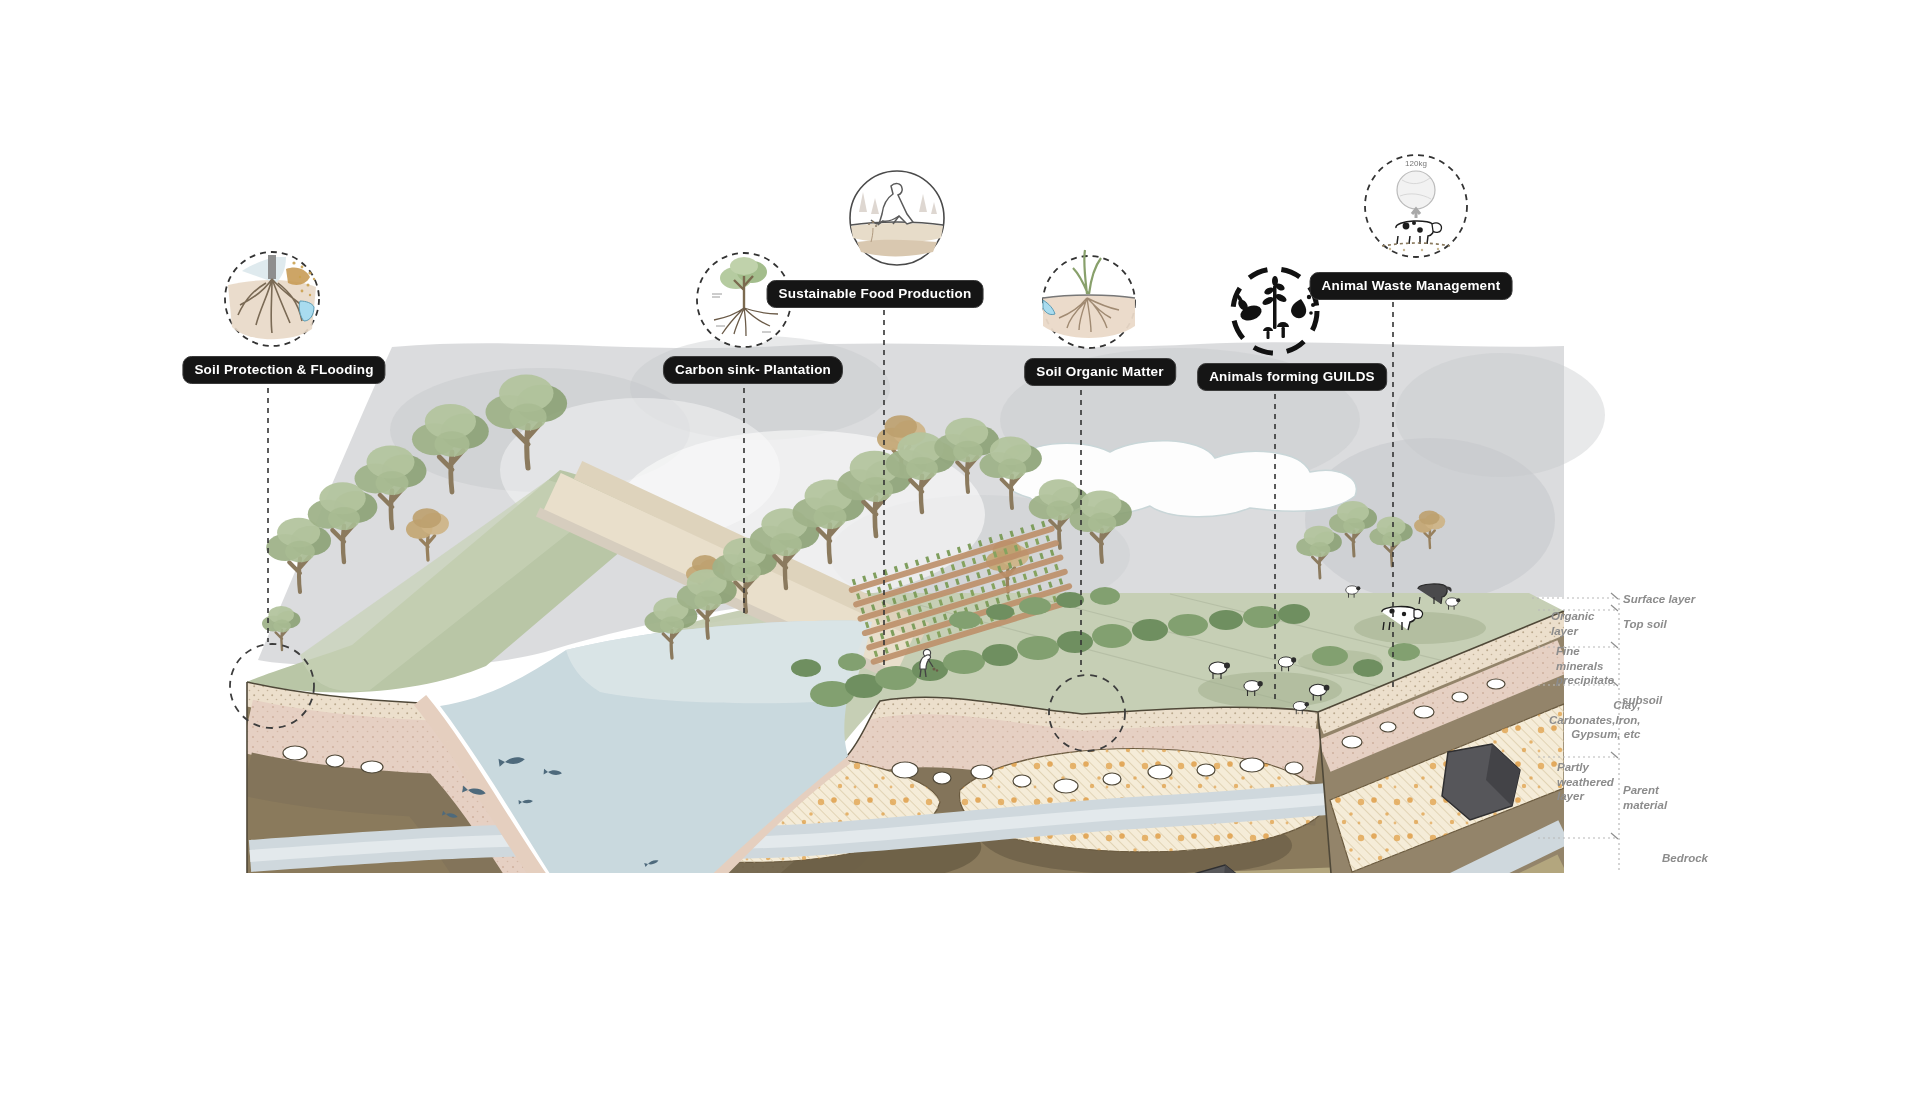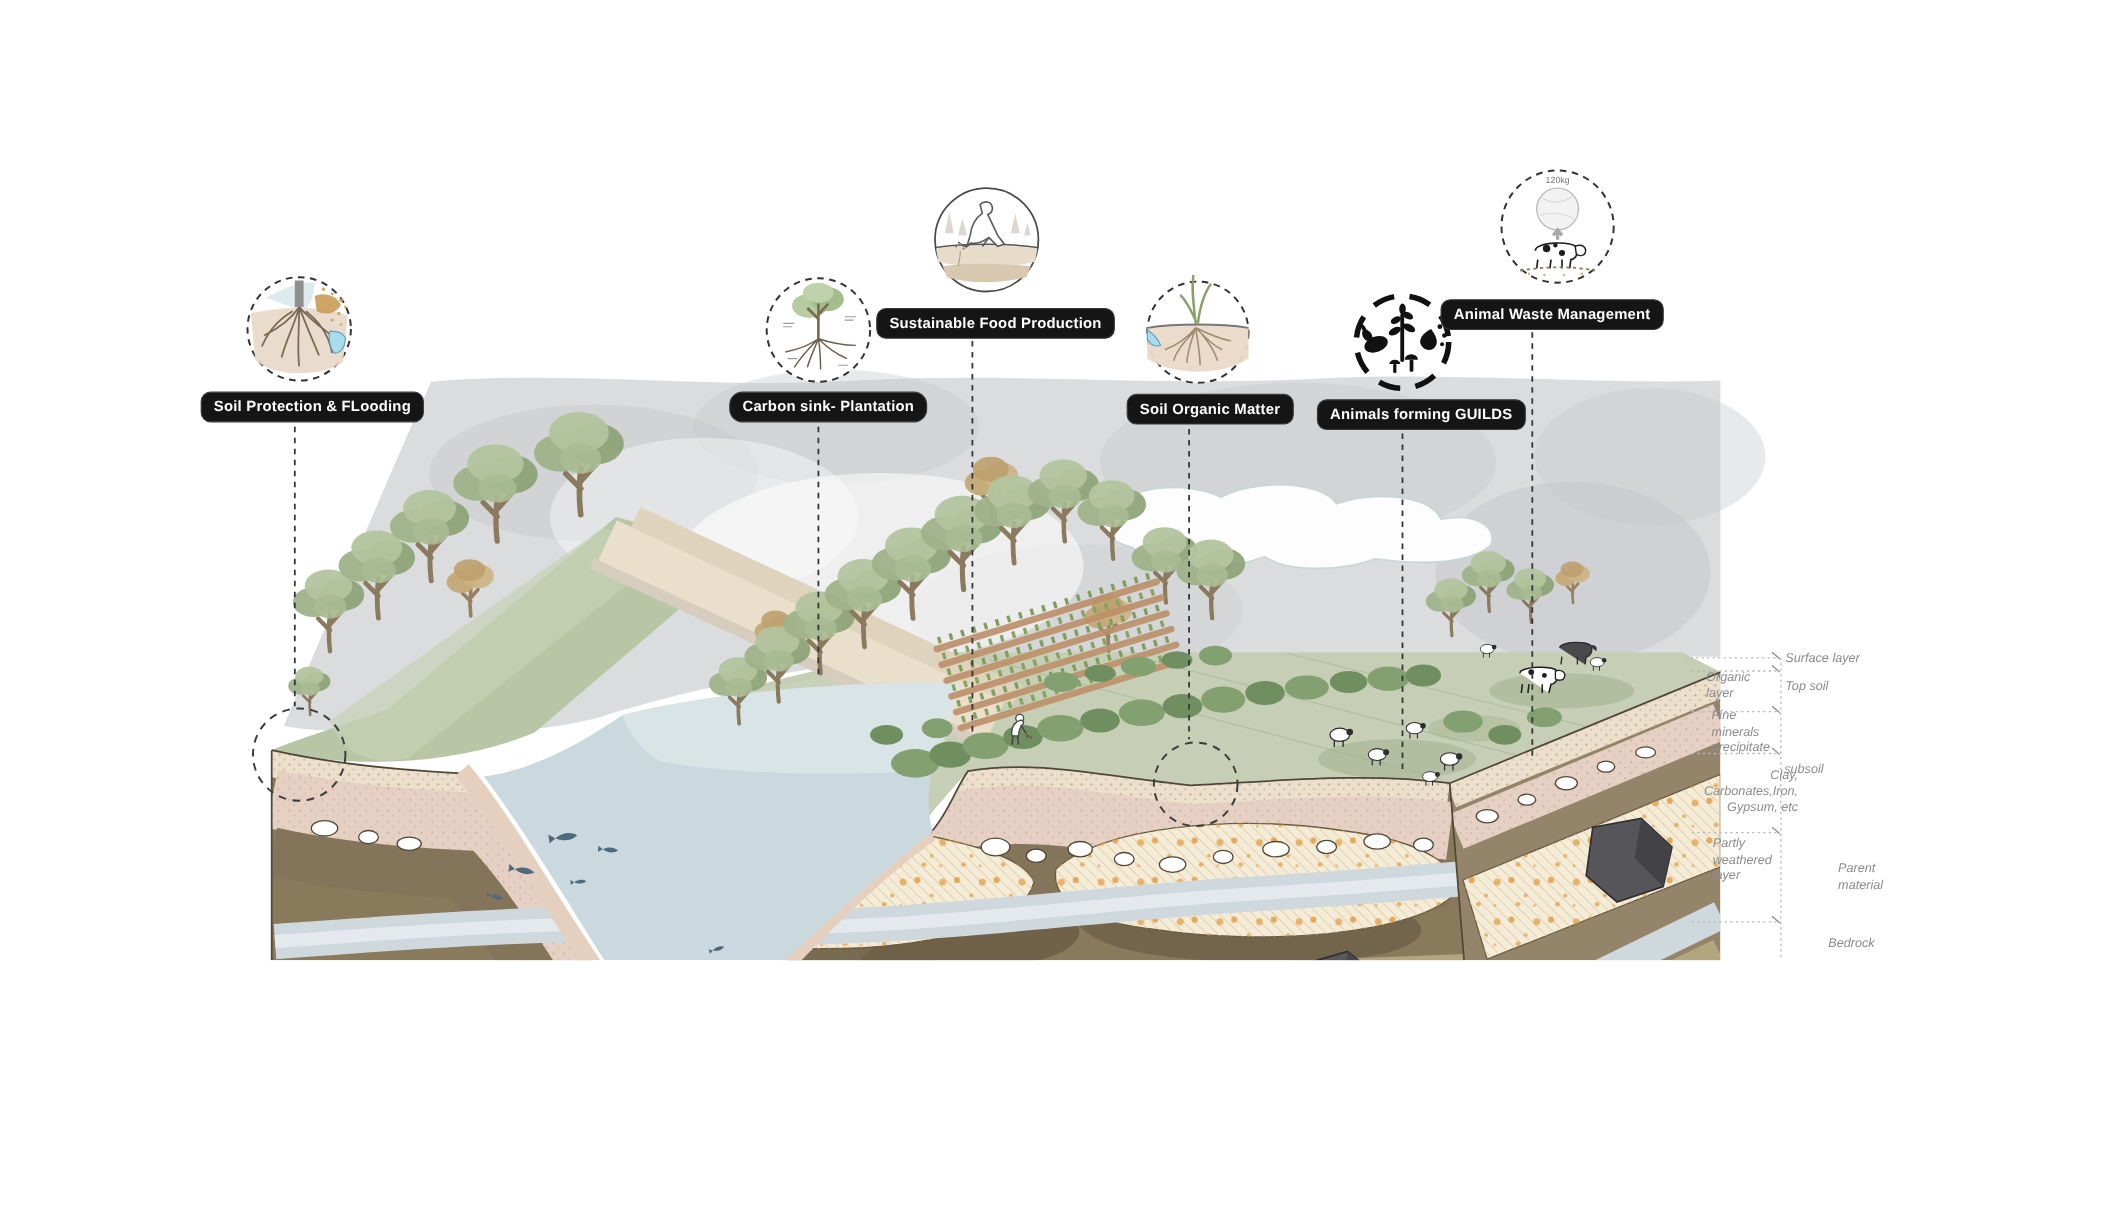--- a/index.html
+++ b/index.html
@@ -8,21 +8,21 @@
   .stage svg{position:absolute;left:0;top:0;}
   .pill{
     position:absolute;transform:translateX(-50%);
     background:#151515;color:#ffffff;
     font-size:13.5px;font-weight:bold;line-height:1;
     padding:6px 11px;border-radius:9px;white-space:nowrap;
     letter-spacing:.2px;border:1px solid #3a3a3a;
   }
   .legend{
     position:absolute;color:#8c8c8c;font-style:italic;
-    font-size:11.5px;line-height:1.28;white-space:pre-line;
+    font-size:11.5px;line-height:1.28;white-space:pre-line;font-weight:bold;
   }
 </style>
 </head>
 <body>
 
 <div class="stage">
 
 <svg width="1920" height="1099" viewBox="0 0 1920 1099">
   <defs>
     <pattern id="dots" width="9" height="9" patternUnits="userSpaceOnUse">
@@ -437,37 +437,37 @@
     <line x1="1538" y1="838" x2="1616" y2="838"></line>
     <line x1="1538" y1="881" x2="1616" y2="881"></line>
   </g>
   <g stroke="#8f8f8f" stroke-width="1.2" fill="none">
     <path d="M1611,593 L1618,599 M1611,605 L1618,611 M1611,642 L1618,648 M1611,680 L1618,686 M1611,752 L1618,758 M1611,833 L1618,839 M1611,876 L1618,882"></path>
   </g>
 </svg>
 
 <div class="pill" style="left:284px;top:356px;">Soil Protection &amp; FLooding</div>
 <div class="pill" style="left:753px;top:356px;border-radius:12px;">Carbon sink- Plantation</div>
-<div class="pill" style="left:905px;top:280px;">Sustainable Food Production</div>
+<div class="pill" style="left:875px;top:280px;">Sustainable Food Production</div>
 <div class="pill" style="left:1100px;top:358px;">Soil Organic Matter</div>
 <div class="pill" style="left:1292px;top:363px;">Animals forming GUILDS</div>
 <div class="pill" style="left:1411px;top:272px;">Animal Waste Management</div>
 
 <div class="legend" style="left:1551px;top:609px;">Organic
 layer</div>
 <div class="legend" style="left:1556px;top:644px;">Fine
 minerals
 precipitate</div>
 <div class="legend" style="left:1549px;top:698px;text-align:right;">Clay,
 Carbonates,Iron,
 Gypsum, etc</div>
 <div class="legend" style="left:1557px;top:760px;">Partly
 weathered
 layer</div>
 
 <div class="legend" style="left:1623px;top:592px;">Surface layer</div>
 <div class="legend" style="left:1623px;top:617px;">Top soil</div>
 <div class="legend" style="left:1622px;top:693px;text-align:center;">subsoil</div>
-<div class="legend" style="left:1623px;top:783px;margin-left:48px;">Parent
+<div class="legend" style="left:1623px;top:783px;">Parent
 material</div>
 <div class="legend" style="left:1623px;top:851px;margin-left:39px;">Bedrock</div>
 
 </div>
 
 </body></html>

